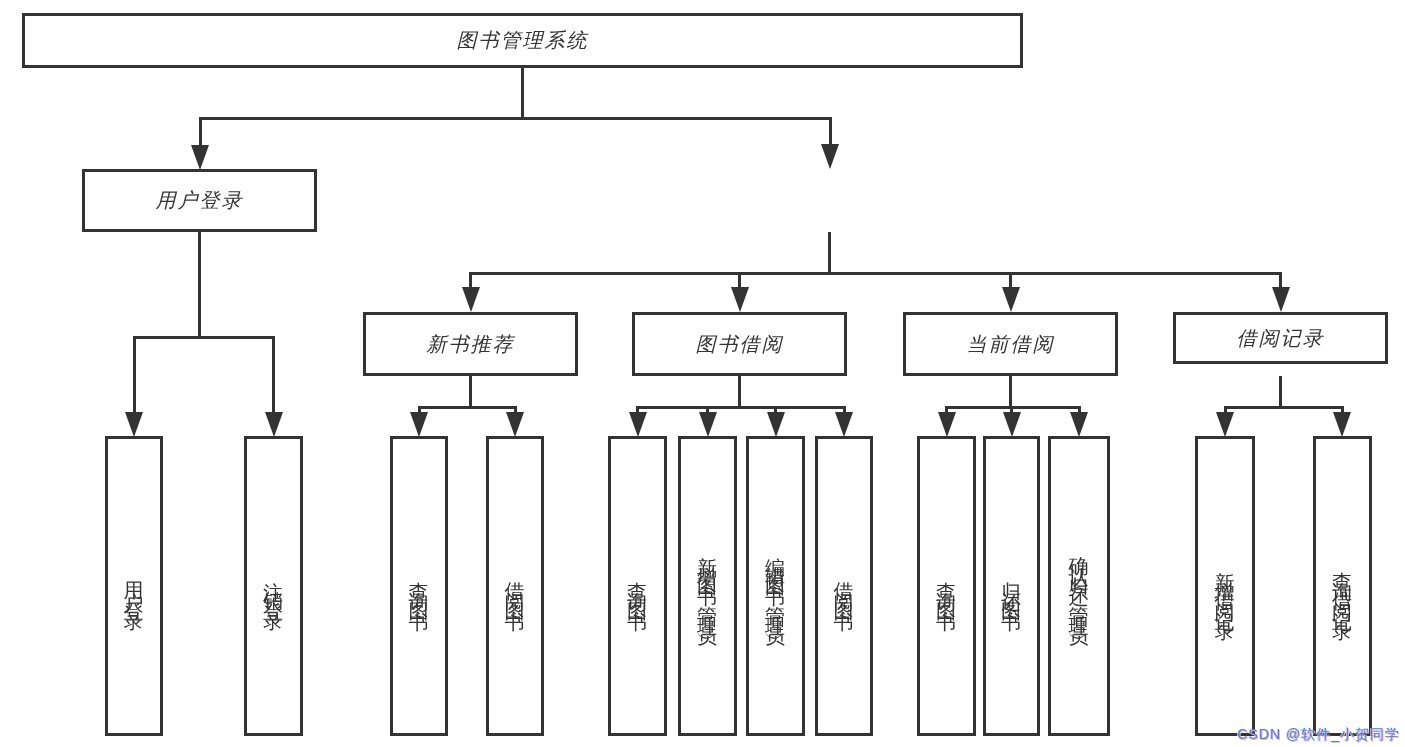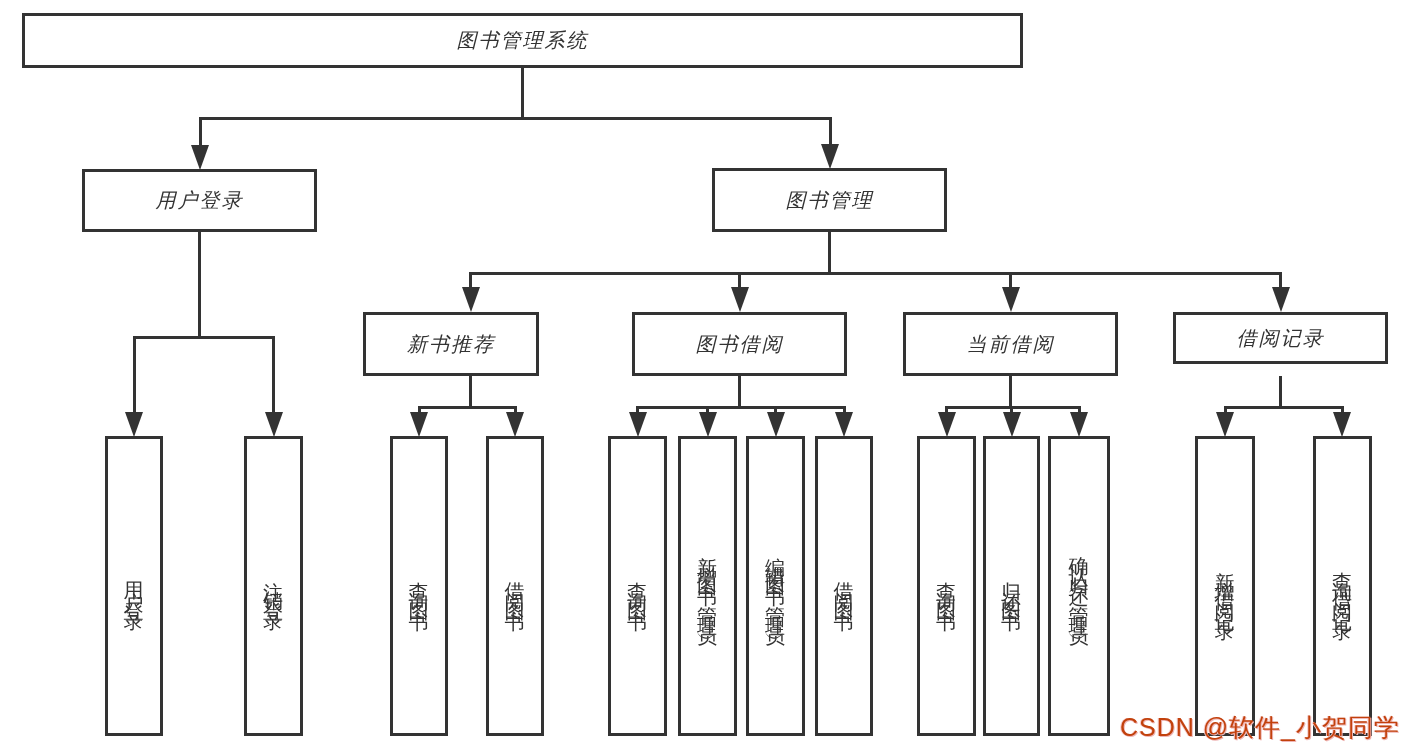--- a/index.html
+++ b/index.html
@@ -40,44 +40,41 @@
     position: absolute;
     width: 0; height: 0;
     border-left: 9px solid transparent;
     border-right: 9px solid transparent;
     border-top: 25px solid #333333;
   }
   .watermark {
     position: absolute;
     right: 5px;
     bottom: 3px;
-    font-size: 25px;
-    color: #c2410c;
+    font-size: 14px;
+    color: #3b82f6;
     letter-spacing: 1px;
     text-shadow: 1px 1px 0 #efb6b6, -1px 0 0 #f5caca;
     white-space: nowrap;
   }
 </style>
 </head>
 <body>
 
 <div id="canvas">
 
   <div class="box" style="left:22px;top:13px;width:1001px;height:55px">
     <span class="h-label">图书管理系统</span>
   </div>
 
   <div class="box" style="left:82px;top:169px;width:235px;height:63px">
     <span class="h-label">用户登录</span>
   </div>
-  <div class="box" style="left:712px;top:168px;width:235px;height:64px">
-    <span class="h-label">图书管理</span>
-  </div>
 
-  <div class="box" style="left:363px;top:312px;width:176px;height:64px">
+  <div class="box" style="left:363px;top:312px;width:215px;height:64px">
     <span class="h-label">新书推荐</span>
   </div>
   <div class="box" style="left:632px;top:312px;width:215px;height:64px">
     <span class="h-label">图书借阅</span>
   </div>
   <div class="box" style="left:903px;top:312px;width:215px;height:64px">
     <span class="h-label">当前借阅</span>
   </div>
   <div class="box" style="left:1173px;top:312px;width:215px;height:52px">
     <span class="h-label">借阅记录</span>

